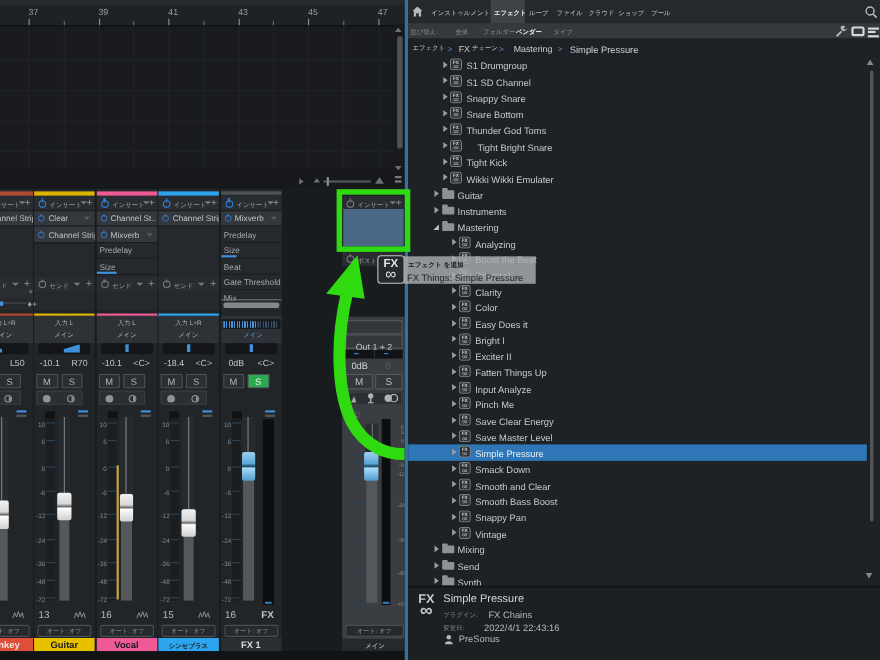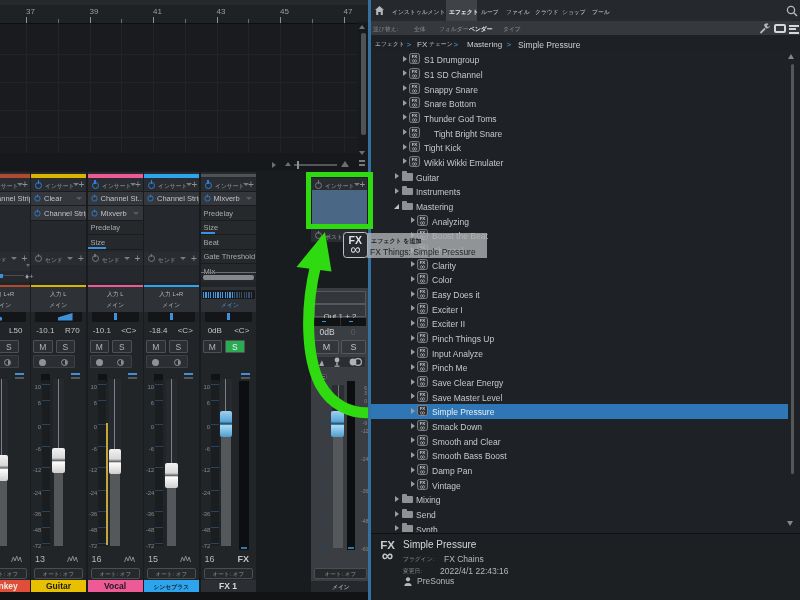--- a/index.html
+++ b/index.html
@@ -710,35 +710,35 @@
       <text x="5.5" y="4.9" font-size="4.4" font-weight="bold" fill="#c6c9cc" text-anchor="middle" font-family="Liberation Sans,sans-serif">FX</text>
       <text x="5.5" y="9.6" font-size="7" fill="#c6c9cc" text-anchor="middle" font-family="Liberation Sans,sans-serif">∞</text>
     </svg>
 <div class="a" style="left:61px;top:238.92px;font-size:8.5px;color:#c6c9cc;white-space:nowrap">Easy Does it</div>
 <div class="a trr" style="left:40px;top:254.19px"></div>
 <svg class="a" style="left:46px;top:251.58999999999997px" width="11" height="11" viewBox="0 0 11 11">
       <rect x="0.5" y="0.5" width="10" height="10" rx="2" fill="#2e3134" stroke="#85888b" stroke-width="0.9"></rect>
       <text x="5.5" y="4.9" font-size="4.4" font-weight="bold" fill="#c6c9cc" text-anchor="middle" font-family="Liberation Sans,sans-serif">FX</text>
       <text x="5.5" y="9.6" font-size="7" fill="#c6c9cc" text-anchor="middle" font-family="Liberation Sans,sans-serif">∞</text>
     </svg>
-<div class="a" style="left:61px;top:253.58999999999997px;font-size:8.5px;color:#c6c9cc;white-space:nowrap">Exciter I</div>
+<div class="a" style="left:61px;top:253.58999999999997px;font-size:8.5px;color:#c6c9cc;white-space:nowrap">Bright I</div>
 <div class="a trr" style="left:40px;top:268.86px"></div>
 <svg class="a" style="left:46px;top:266.26px" width="11" height="11" viewBox="0 0 11 11">
       <rect x="0.5" y="0.5" width="10" height="10" rx="2" fill="#2e3134" stroke="#85888b" stroke-width="0.9"></rect>
       <text x="5.5" y="4.9" font-size="4.4" font-weight="bold" fill="#c6c9cc" text-anchor="middle" font-family="Liberation Sans,sans-serif">FX</text>
       <text x="5.5" y="9.6" font-size="7" fill="#c6c9cc" text-anchor="middle" font-family="Liberation Sans,sans-serif">∞</text>
     </svg>
 <div class="a" style="left:61px;top:268.26px;font-size:8.5px;color:#c6c9cc;white-space:nowrap">Exciter II</div>
 <div class="a trr" style="left:40px;top:283.53000000000003px"></div>
 <svg class="a" style="left:46px;top:280.93px" width="11" height="11" viewBox="0 0 11 11">
       <rect x="0.5" y="0.5" width="10" height="10" rx="2" fill="#2e3134" stroke="#85888b" stroke-width="0.9"></rect>
       <text x="5.5" y="4.9" font-size="4.4" font-weight="bold" fill="#c6c9cc" text-anchor="middle" font-family="Liberation Sans,sans-serif">FX</text>
       <text x="5.5" y="9.6" font-size="7" fill="#c6c9cc" text-anchor="middle" font-family="Liberation Sans,sans-serif">∞</text>
     </svg>
-<div class="a" style="left:61px;top:282.93px;font-size:8.5px;color:#c6c9cc;white-space:nowrap">Pinch Things Up</div>
+<div class="a" style="left:61px;top:282.93px;font-size:8.5px;color:#c6c9cc;white-space:nowrap">Fatten Things Up</div>
 <div class="a trr" style="left:40px;top:298.2px"></div>
 <svg class="a" style="left:46px;top:295.59999999999997px" width="11" height="11" viewBox="0 0 11 11">
       <rect x="0.5" y="0.5" width="10" height="10" rx="2" fill="#2e3134" stroke="#85888b" stroke-width="0.9"></rect>
       <text x="5.5" y="4.9" font-size="4.4" font-weight="bold" fill="#c6c9cc" text-anchor="middle" font-family="Liberation Sans,sans-serif">FX</text>
       <text x="5.5" y="9.6" font-size="7" fill="#c6c9cc" text-anchor="middle" font-family="Liberation Sans,sans-serif">∞</text>
     </svg>
 <div class="a" style="left:61px;top:297.59999999999997px;font-size:8.5px;color:#c6c9cc;white-space:nowrap">Input Analyze</div>
 <div class="a trr" style="left:40px;top:312.87px"></div>
 <svg class="a" style="left:46px;top:310.27px" width="11" height="11" viewBox="0 0 11 11">
       <rect x="0.5" y="0.5" width="10" height="10" rx="2" fill="#2e3134" stroke="#85888b" stroke-width="0.9"></rect>
@@ -788,21 +788,21 @@
       <text x="5.5" y="4.9" font-size="4.4" font-weight="bold" fill="#c6c9cc" text-anchor="middle" font-family="Liberation Sans,sans-serif">FX</text>
       <text x="5.5" y="9.6" font-size="7" fill="#c6c9cc" text-anchor="middle" font-family="Liberation Sans,sans-serif">∞</text>
     </svg>
 <div class="a" style="left:61px;top:400.28999999999996px;font-size:8.5px;color:#c6c9cc;white-space:nowrap">Smooth Bass Boost</div>
 <div class="a trr" style="left:40px;top:415.56px"></div>
 <svg class="a" style="left:46px;top:412.96px" width="11" height="11" viewBox="0 0 11 11">
       <rect x="0.5" y="0.5" width="10" height="10" rx="2" fill="#2e3134" stroke="#85888b" stroke-width="0.9"></rect>
       <text x="5.5" y="4.9" font-size="4.4" font-weight="bold" fill="#c6c9cc" text-anchor="middle" font-family="Liberation Sans,sans-serif">FX</text>
       <text x="5.5" y="9.6" font-size="7" fill="#c6c9cc" text-anchor="middle" font-family="Liberation Sans,sans-serif">∞</text>
     </svg>
-<div class="a" style="left:61px;top:414.96px;font-size:8.5px;color:#c6c9cc;white-space:nowrap">Damp Pan</div>
+<div class="a" style="left:61px;top:414.96px;font-size:8.5px;color:#c6c9cc;white-space:nowrap">Snappy Pan</div>
 <div class="a trr" style="left:40px;top:430.23px"></div>
 <svg class="a" style="left:46px;top:427.63px" width="11" height="11" viewBox="0 0 11 11">
       <rect x="0.5" y="0.5" width="10" height="10" rx="2" fill="#2e3134" stroke="#85888b" stroke-width="0.9"></rect>
       <text x="5.5" y="4.9" font-size="4.4" font-weight="bold" fill="#c6c9cc" text-anchor="middle" font-family="Liberation Sans,sans-serif">FX</text>
       <text x="5.5" y="9.6" font-size="7" fill="#c6c9cc" text-anchor="middle" font-family="Liberation Sans,sans-serif">∞</text>
     </svg>
 <div class="a" style="left:61px;top:429.63px;font-size:8.5px;color:#c6c9cc;white-space:nowrap">Vintage</div>
 <div class="a trr" style="left:24px;top:444.90000000000003px"></div>
 <div class="fol" style="left:31px;top:444.90000000000003px"></div>
 <div class="a" style="left:45px;top:444.3px;font-size:8.5px;color:#c6c9cc;white-space:nowrap">Mixing</div>

